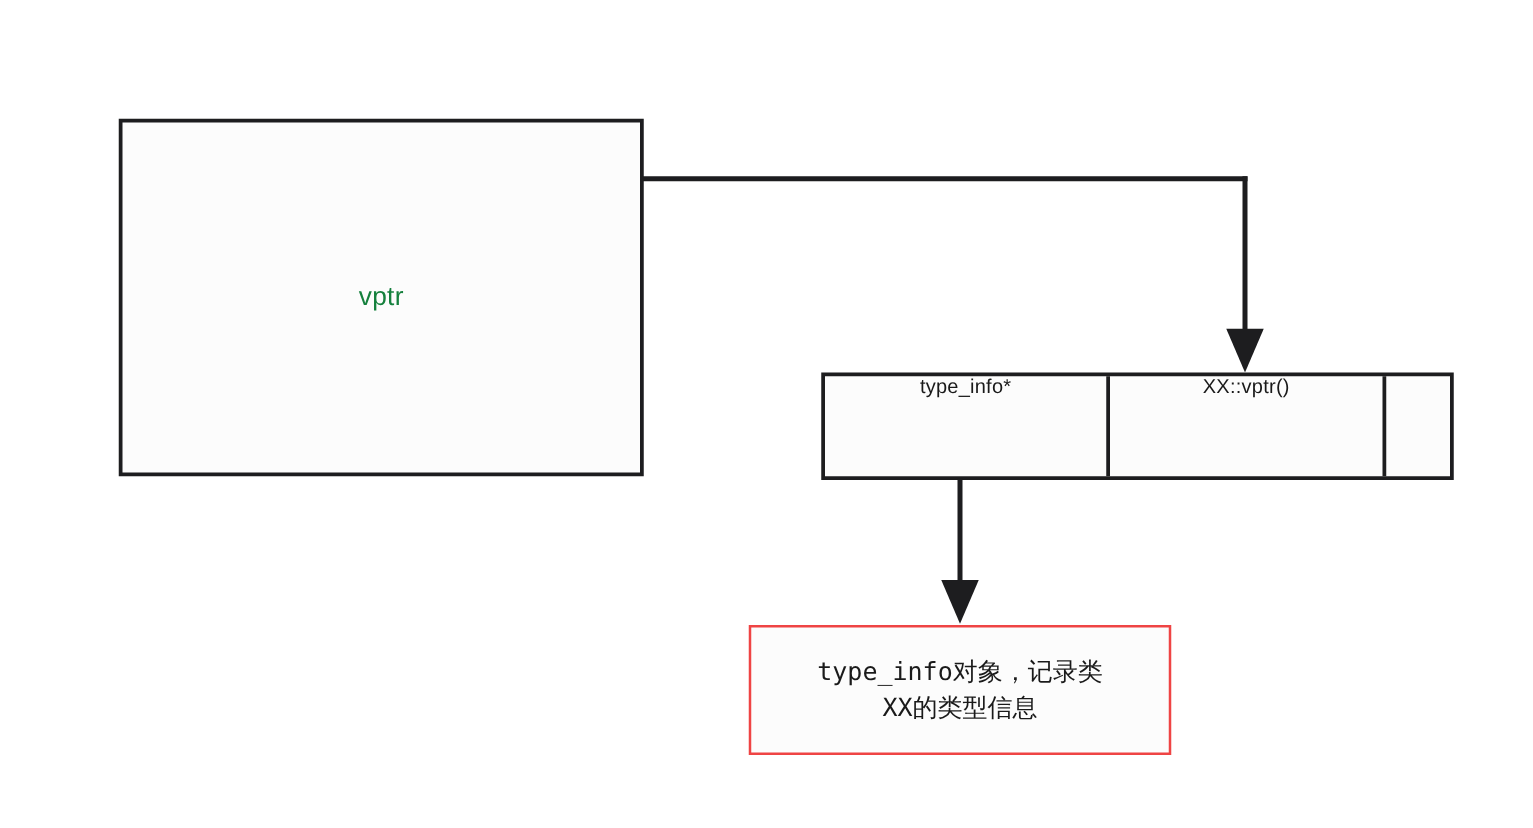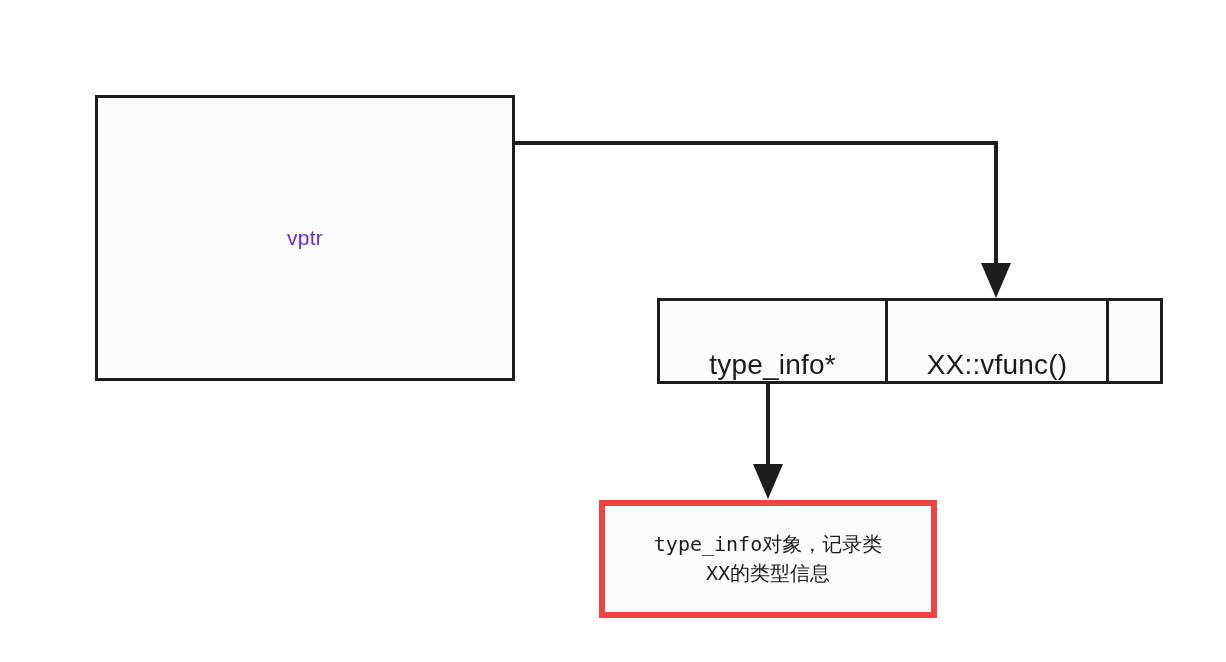--- a/index.html
+++ b/index.html
@@ -27,61 +27,61 @@
     position: absolute;
     display: flex;
     flex-direction: column;
   }
   .obj-row {
     flex: 1 1 0;
     display: flex;
     align-items: center;
     justify-content: center;
     font-size: 21px;
-    color: #6d28d9;
+    color: #15803d;
     letter-spacing: 0.2px;
     border-radius: 30px;
   }
   .obj-row + .obj-row {
     border-top: 3px solid #1d1d1f;
   }
   
   #vtable {
     left: 657px;
     top: 298px;
     width: 506px;
     height: 86px;
     border: 3px solid #1d1d1f;
     background: #fcfcfc;
     box-sizing: border-box;
     position: absolute;
     display: flex;
   }
   .vt-cell {
     display: flex;
-    align-items: flex-end;
+    align-items: flex-start;
     justify-content: center;
-    font-size: 28px;
+    font-size: 16px;
     color: #1a1a1a;
     letter-spacing: 0.2px;
     box-sizing: border-box;
   }
   .vt-cell + .vt-cell {
     border-left: 3px solid #1d1d1f;
   }
   .vt-typeinfo { width: 225px; }
   .vt-vfunc { width: 221px; }
   .vt-empty { flex: 1 1 auto; }
   
   #typeinfo-object {
     left: 599px;
     top: 500px;
     width: 338px;
-    height: 118px;
-    border: 6px solid #ef4444;
+    height: 104px;
+    border: 2px solid #ef4444;
     background: #fcfcfc;
     box-sizing: border-box;
     position: absolute;
     display: flex;
     align-items: center;
     justify-content: center;
   }
   #typeinfo-object .label {
     font-family: "DejaVu Sans Mono", "Liberation Mono", monospace;
     font-size: 20px;
@@ -161,21 +161,21 @@
 
   <div class="conn" id="conn-vptr-h"></div>
   <div class="conn" id="conn-vptr-v"></div>
   <div id="arrow-vptr"></div>
 
   <div id="vtable">
     <div class="vt-cell vt-typeinfo">
       <span>type_info*</span>
     </div>
     <div class="vt-cell vt-vfunc">
-      <span>XX::vfunc()</span>
+      <span>XX::vptr()</span>
     </div>
     <div class="vt-cell vt-empty">
       <span></span>
     </div>
   </div>
 
   <div class="conn" id="conn-ti-v"></div>
   <div id="arrow-ti"></div>
 
   <div id="typeinfo-object">

